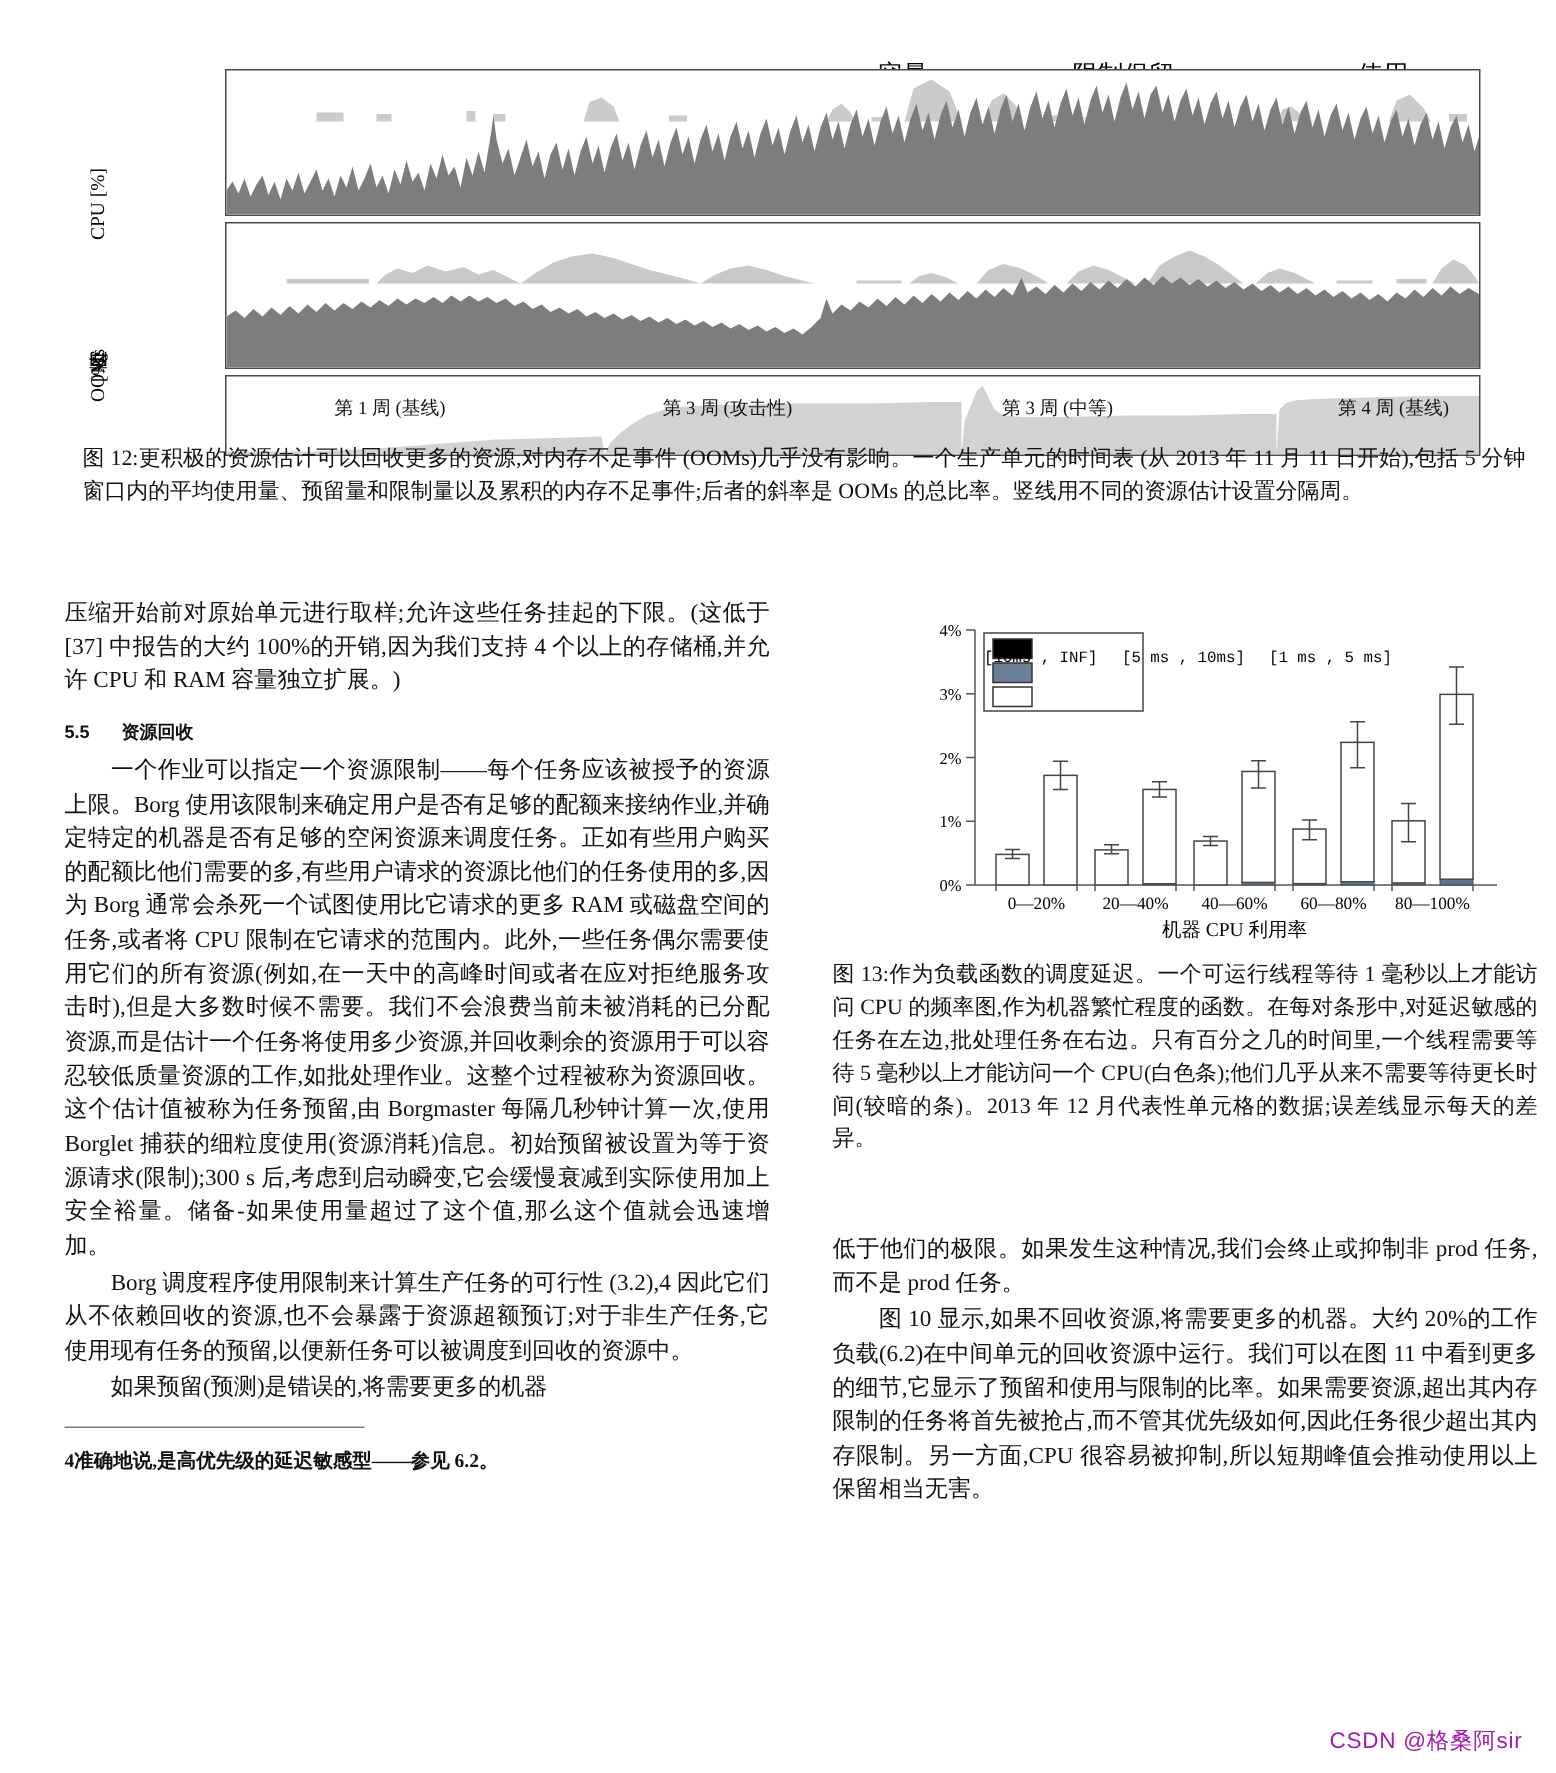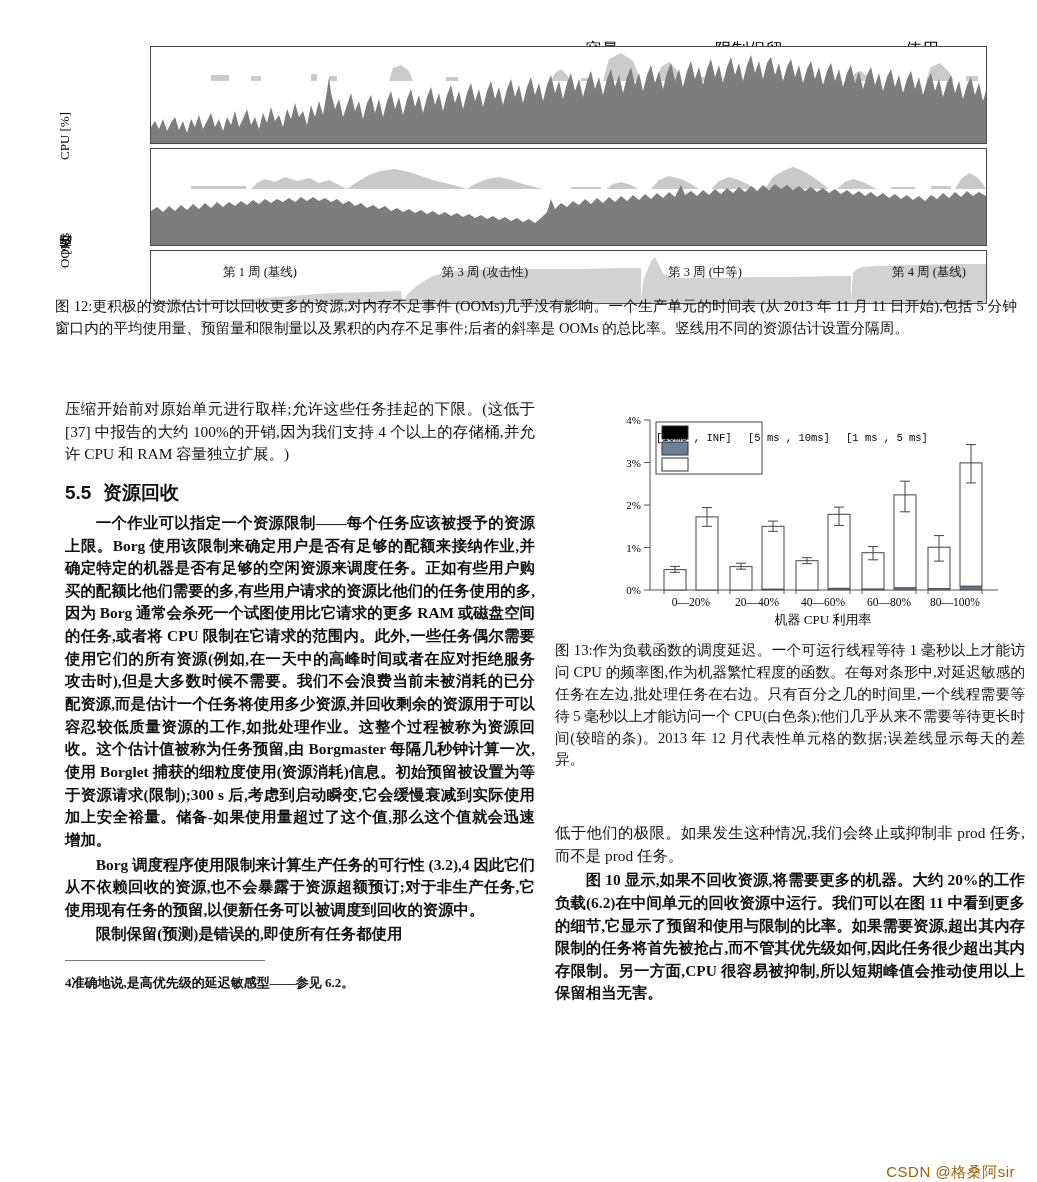--- a/index.html
+++ b/index.html
@@ -40,38 +40,38 @@
   
   svg{display:block;}
 
   
   .caption{
     font-size:14.6px;line-height:1.5;text-align:justify;
     font-family:"Liberation Serif",serif;
   }
   .fig12cap{position:absolute;left:55px;top:296px;width:962px;}
 
-  .colL{position:absolute;left:65px;top:398px;width:470px;}
+  .colL{position:absolute;left:43px;top:398px;width:470px;}
   .colR{position:absolute;left:555px;top:398px;width:470px;}
 
   .para{font-size:15.4px;line-height:1.47;text-align:justify;text-justify:inter-ideograph;margin:0 0 2px 0;}
-  .para.indent{text-indent:2em;font-weight:bold;}
-  h3.sec{font-size:19px;font-weight:bold;margin:14px 0 6px 0;font-family:"Liberation Sans",sans-serif;}
+  .para.indent{text-indent:2em;}
+  h3.sec{font-size:12px;font-weight:bold;margin:14px 0 6px 0;font-family:"Liberation Sans",sans-serif;}
   h3.sec .num{display:inline-block;min-width:38px;}
 
   .fnrule{width:200px;height:1px;background:#777;margin:14px 0 6px 0;}
   .footnote{font-size:13px;line-height:1.4;font-weight:bold;}
 
   
   .fig13{position:absolute;left:608px;top:408px;width:400px;height:225px;}
   .fig13cap{position:absolute;left:555px;top:640px;width:470px;}
 
   .watermark{
-    position:absolute;right:22px;bottom:0;
-    font-size:15px;color:#a16207;
+    position:absolute;right:22px;bottom:12px;
+    font-size:15px;color:#a21caf;
     font-family:"Liberation Sans",sans-serif;
     letter-spacing:0.5px;
   }
 </style>
 </head>
 <body>
 
 <div class="page">
 
   <div class="fig12">
@@ -164,21 +164,21 @@
 
   <div class="colL">
     <p class="para">压缩开始前对原始单元进行取样;允许这些任务挂起的下限。(这低于 [37] 中报告的大约 100%的开销,因为我们支持 4 个以上的存储桶,并允许 CPU 和 RAM 容量独立扩展。)</p>
 
     <h3 class="sec">
       <span class="num">5.5</span><span>资源回收</span>
     </h3>
 
     <p class="para indent">一个作业可以指定一个资源限制——每个任务应该被授予的资源上限。Borg 使用该限制来确定用户是否有足够的配额来接纳作业,并确定特定的机器是否有足够的空闲资源来调度任务。正如有些用户购买的配额比他们需要的多,有些用户请求的资源比他们的任务使用的多,因为 Borg 通常会杀死一个试图使用比它请求的更多 RAM 或磁盘空间的任务,或者将 CPU 限制在它请求的范围内。此外,一些任务偶尔需要使用它们的所有资源(例如,在一天中的高峰时间或者在应对拒绝服务攻击时),但是大多数时候不需要。我们不会浪费当前未被消耗的已分配资源,而是估计一个任务将使用多少资源,并回收剩余的资源用于可以容忍较低质量资源的工作,如批处理作业。这整个过程被称为资源回收。这个估计值被称为任务预留,由 Borgmaster 每隔几秒钟计算一次,使用 Borglet 捕获的细粒度使用(资源消耗)信息。初始预留被设置为等于资源请求(限制);300 s 后,考虑到启动瞬变,它会缓慢衰减到实际使用加上安全裕量。储备-如果使用量超过了这个值,那么这个值就会迅速增加。</p>
     <p class="para indent">Borg 调度程序使用限制来计算生产任务的可行性 (3.2),4 因此它们从不依赖回收的资源,也不会暴露于资源超额预订;对于非生产任务,它使用现有任务的预留,以便新任务可以被调度到回收的资源中。</p>
-    <p class="para indent">限制保留(预测)是错误的,即使所有任务都使用</p>
+    <p class="para indent">如果预留(预测)是错误的,将需要更多的机器</p>
 
     <div class="fnrule"></div>
     <p class="footnote">4准确地说,是高优先级的延迟敏感型——参见 6.2。</p>
   </div>
 
   <div class="fig13">
     <svg width="400" height="225" viewBox="0 0 400 225">
 
       <line x1="42" y1="12" x2="42" y2="182" stroke="#555" stroke-width="1"></line>
       <line x1="42" y1="182" x2="390" y2="182" stroke="#555" stroke-width="1"></line>

